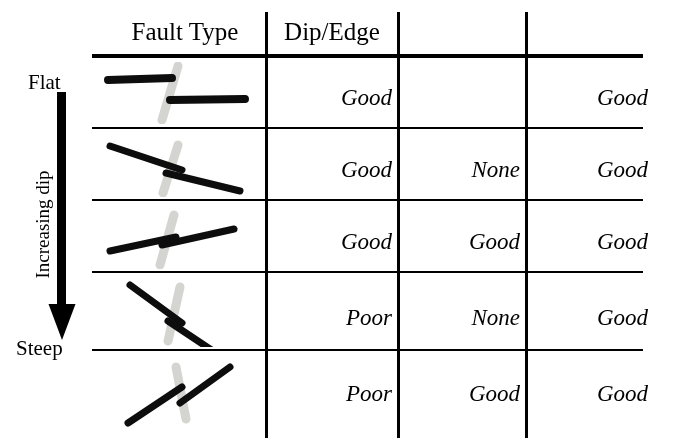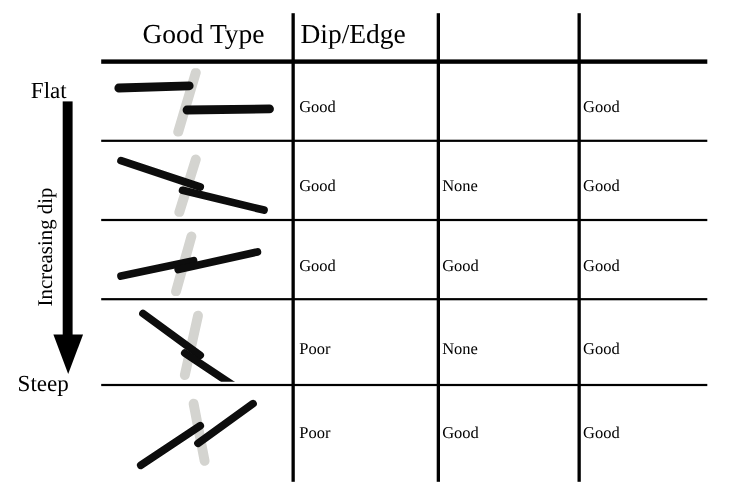--- a/index.html
+++ b/index.html
@@ -82,23 +82,24 @@
     font-size: 25px;
     line-height: 32px;
     text-align: center;
     white-space: nowrap;
   }
 
   
   .cell {
     position: absolute;
     height: 30px;
-    font-size: 15px;
+    font-size: 23px;
     line-height: 30px;
-    text-align: left;
+    font-style: italic;
+    text-align: right;
     white-space: nowrap;
   }
 
   
   .fault-sketch {
     position: absolute;
     left: 100px;
     width: 160px;
   }
 </style>
@@ -121,23 +122,23 @@
   <div class="hrule thick" style="top:54px"></div>
   <div class="hrule thin" style="top:127px"></div>
   <div class="hrule thin" style="top:199px"></div>
   <div class="hrule thin" style="top:271px"></div>
   <div class="hrule thin" style="top:349px"></div>
 
   <div class="vrule" style="left:265px"></div>
   <div class="vrule" style="left:397px"></div>
   <div class="vrule" style="left:525px"></div>
 
-  <div class="header-cell" style="left:110px; width:150px">Good Type</div>
+  <div class="header-cell" style="left:110px; width:150px">Fault Type</div>
 
-  <div class="header-cell" style="left:261px; width:120px">Dip/Edge</div>
+  <div class="header-cell" style="left:272px; width:120px">Dip/Edge</div>
 
 
 
   <svg class="fault-sketch" style="top:62px; height:62px" viewBox="0 0 160 62">
     <line x1="78" y1="4" x2="62" y2="58" stroke="#d4d4d0" stroke-width="9" stroke-linecap="round"></line>
     <line x1="8" y1="18" x2="72" y2="16" stroke="#0d0d0d" stroke-width="8" stroke-linecap="round"></line>
     <line x1="70" y1="38" x2="145" y2="37" stroke="#0d0d0d" stroke-width="8" stroke-linecap="round"></line>
   </svg>
   <div class="cell" style="left:272px; width:120px; top:83px">Good</div>
   <div class="cell" style="left:530px; width:118px; top:83px">Good</div>

